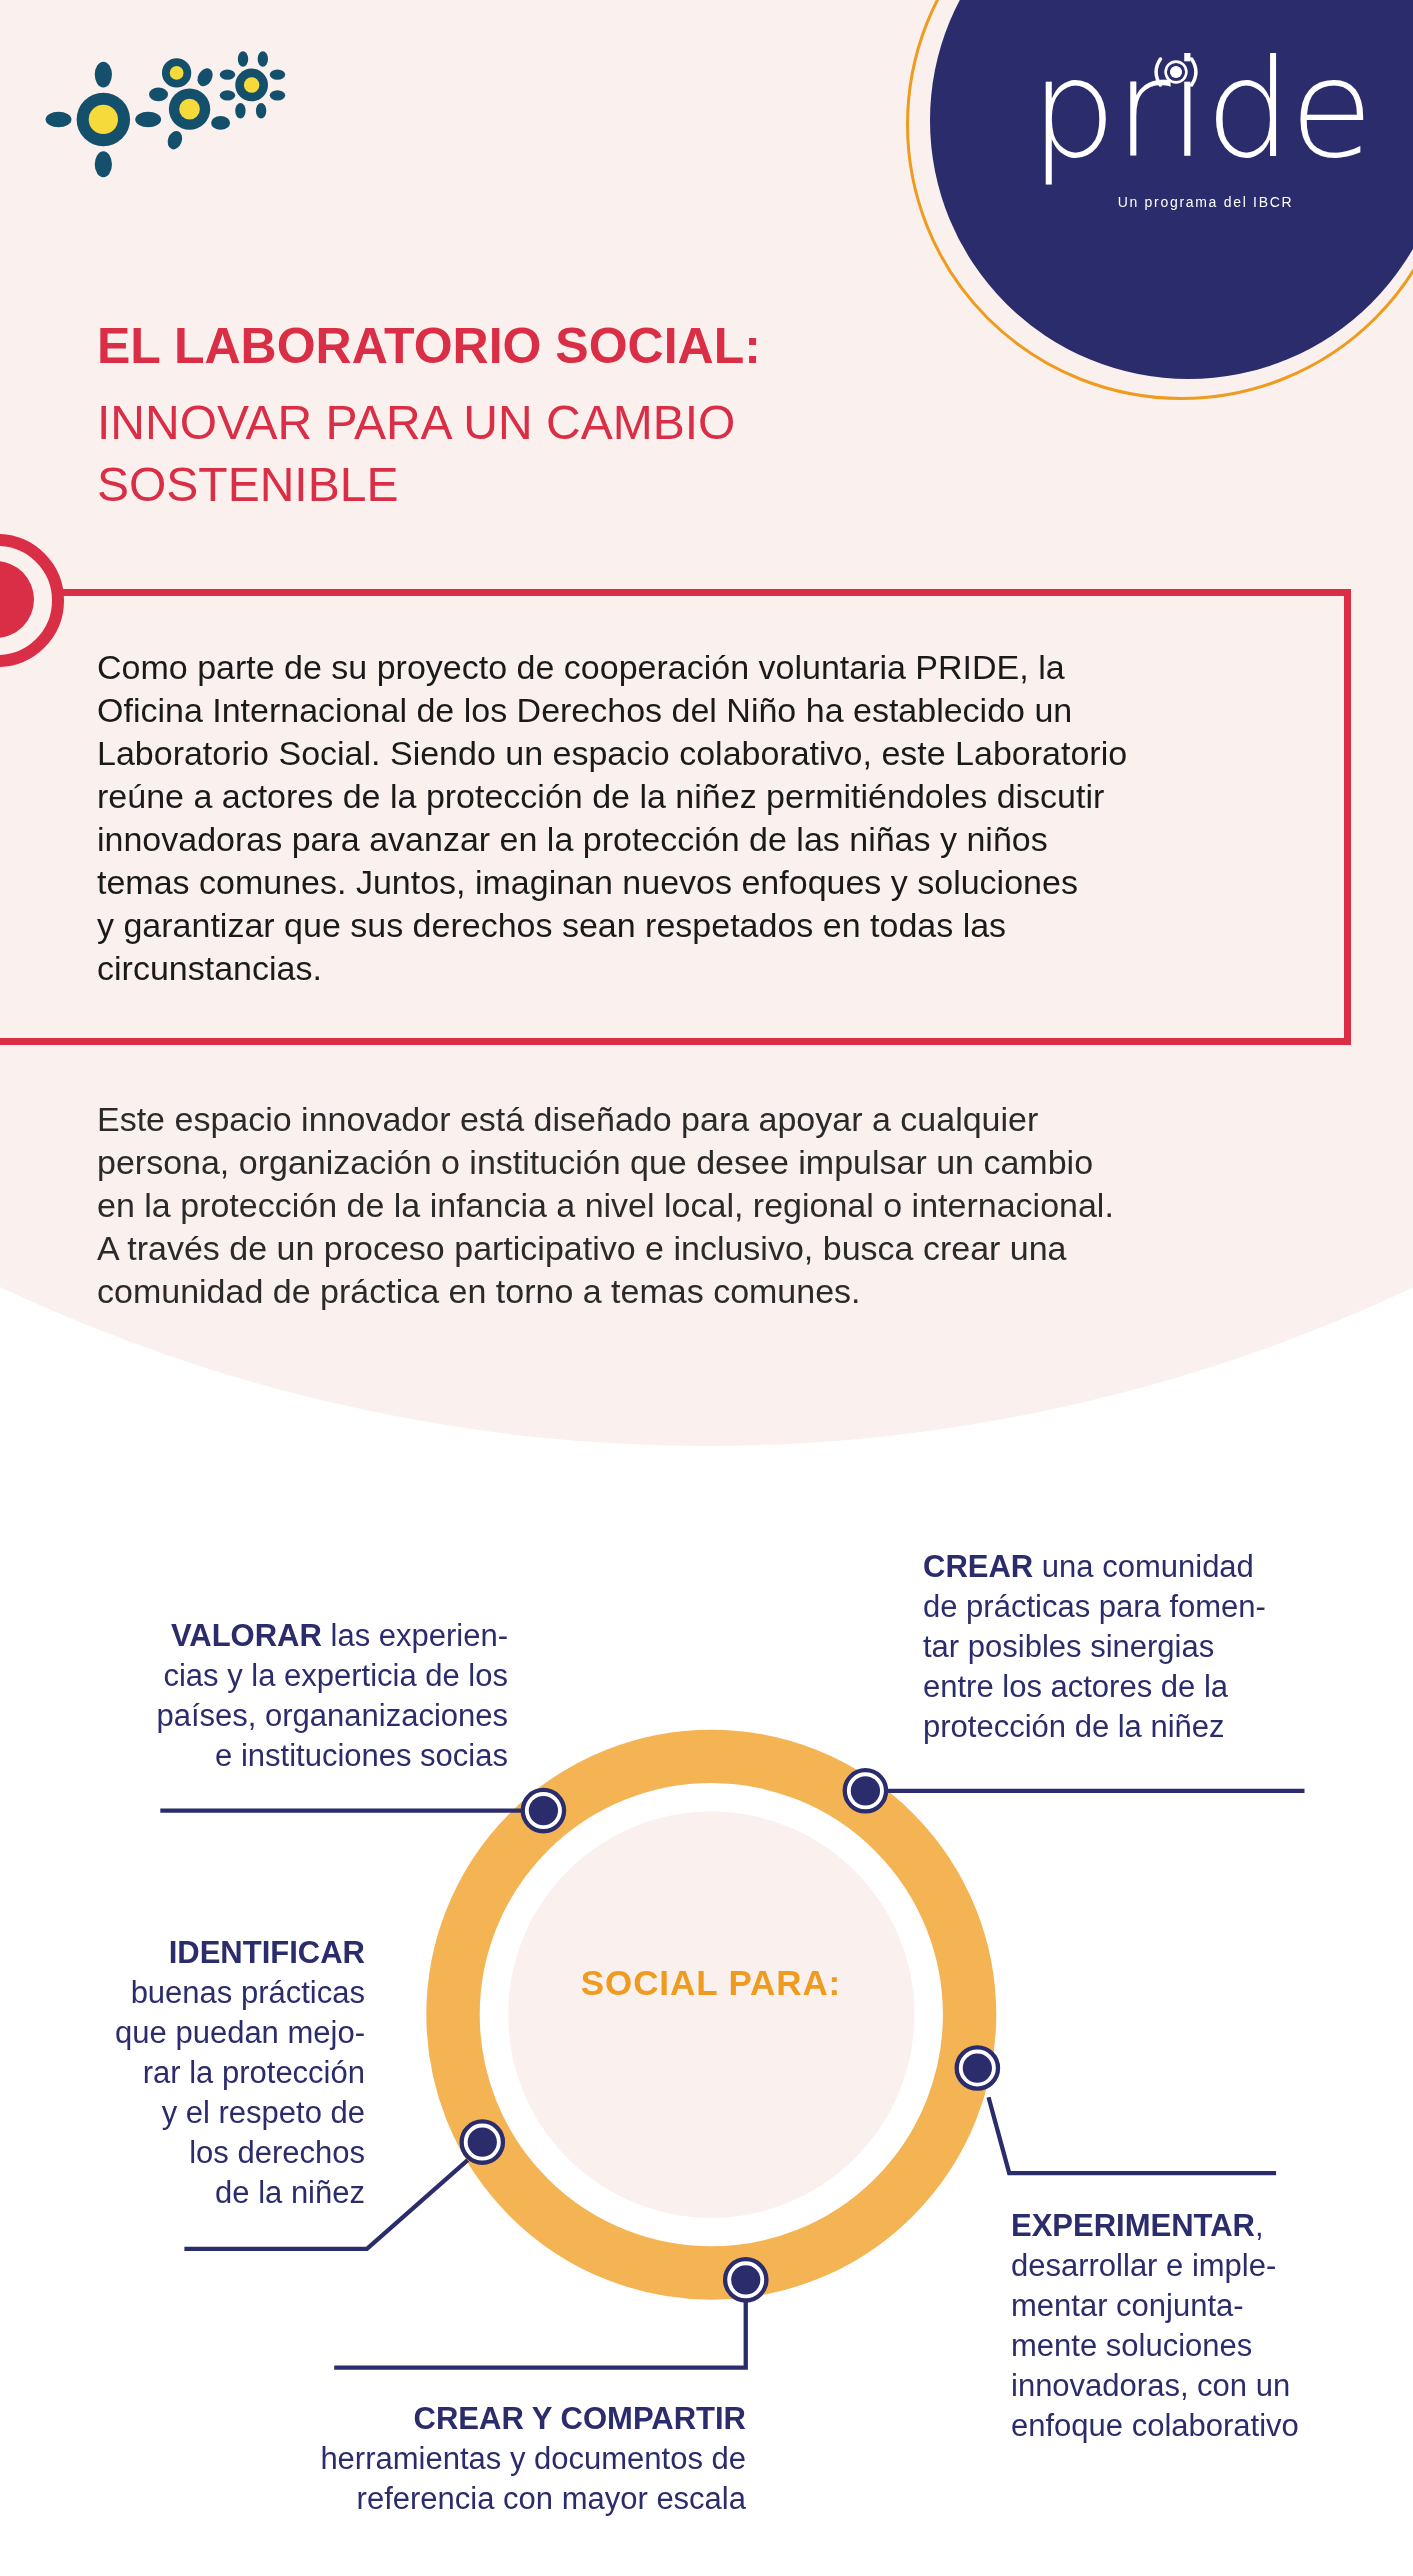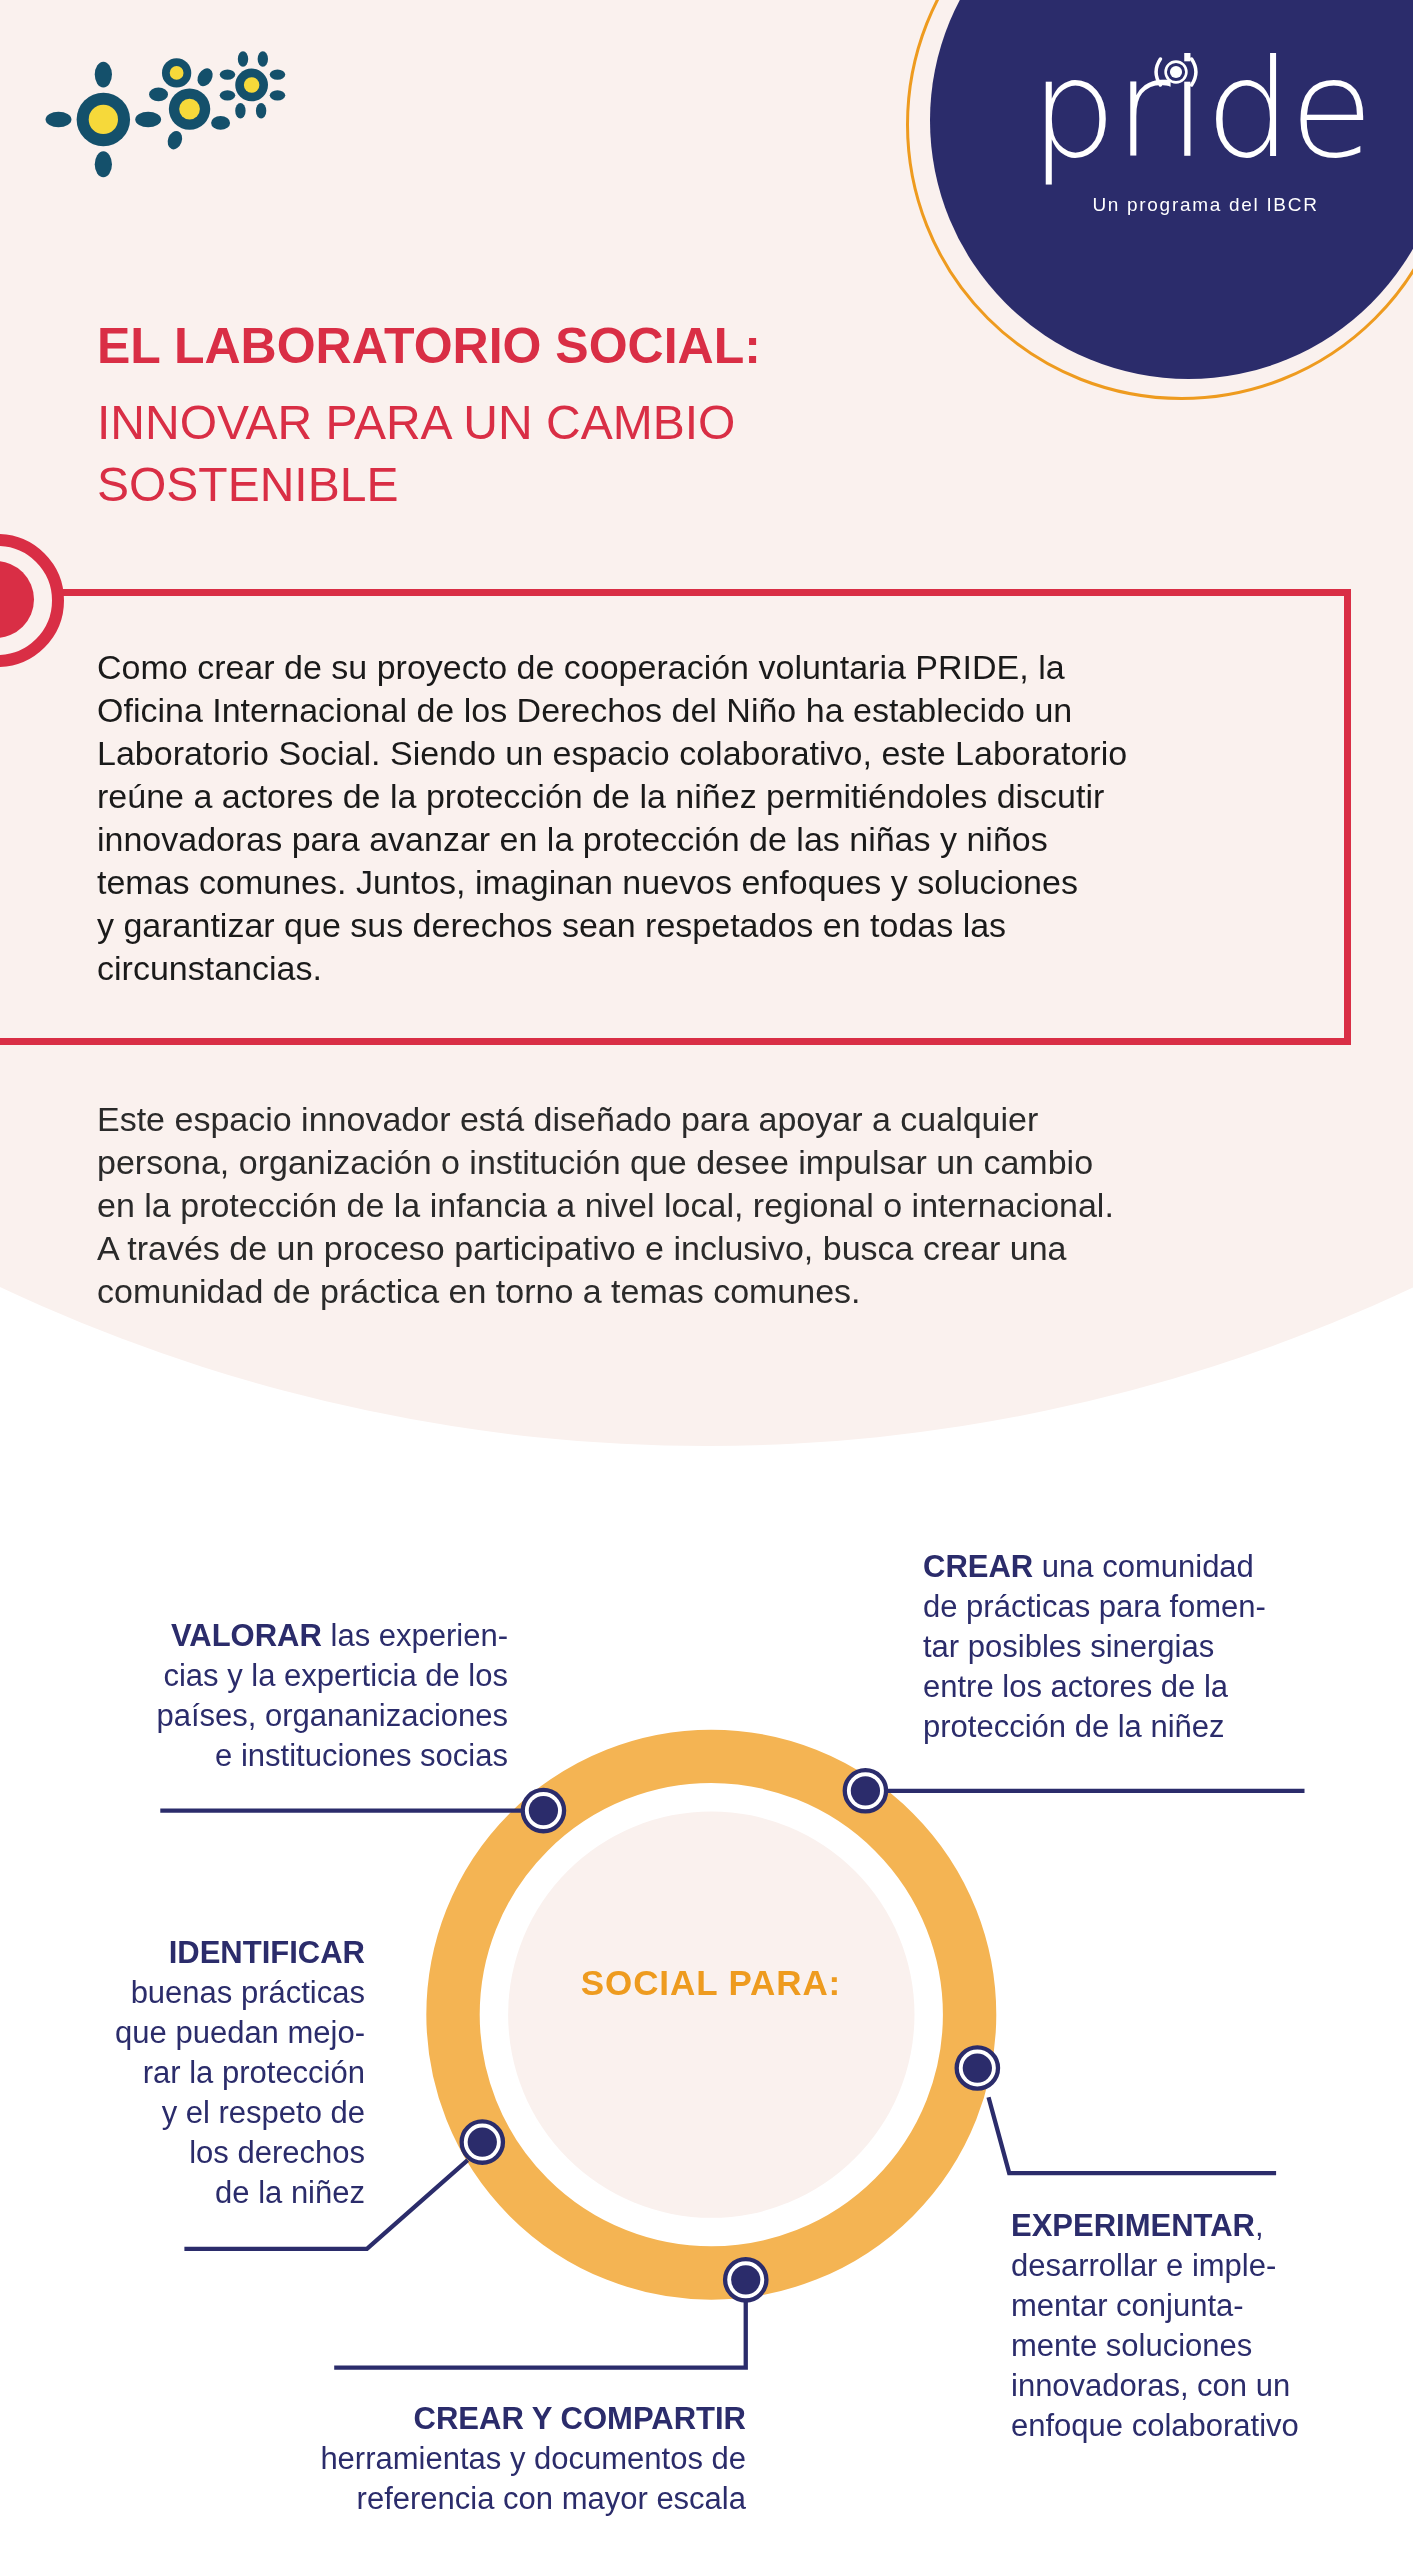--- a/index.html
+++ b/index.html
@@ -22,21 +22,21 @@
     position: absolute; left: 930px; top: -138px; width: 517px; height: 517px;
     border-radius: 50%; background: #2b2c6b;
   }
   .logo-word {
     position: absolute; left: 1029px; top: 41px; width: 344px; text-align: center;
     color: #ffffff; font-family: "DejaVu Sans", sans-serif; font-weight: 200;
     font-size: 136px; letter-spacing: -1.7px; line-height: 1;
   }
   .logo-sub {
     position: absolute; left: 1059px; top: 194px; width: 293px; text-align: center;
-    color: #ffffff; font-size: 19px; letter-spacing: 1.7px; font-weight: 300;
+    color: #ffffff; font-size: 14px; letter-spacing: 1.7px; font-weight: 300;
   }
   .title-bold {
     left: 97px; top: 317px; color: #d92e45; font-size: 50px; font-weight: 700;
     letter-spacing: 0px;
   }
   .title-light {
     left: 97px; top: 392px; color: #d92e45; font-size: 48px; line-height: 62px; font-weight: 400;
   }
   .box {
     position: absolute; left: -8.6px; top: 589px; width: 1360px; height: 456px;
@@ -120,21 +120,21 @@
 <div class="abs title-bold">EL LABORATORIO SOCIAL:</div>
 <div class="abs title-light">
   <span class="p-line">INNOVAR PARA UN CAMBIO</span>
   <span class="p-line">SOSTENIBLE</span>
 </div>
 
 <div class="box"></div>
 <div class="target-outer"></div>
 <div class="target-inner"></div>
 <div class="abs para p1">
-  <span class="p-line">Como crear de su proyecto de cooperación voluntaria PRIDE, la</span>
+  <span class="p-line">Como parte de su proyecto de cooperación voluntaria PRIDE, la</span>
   <span class="p-line">Oficina  Internacional de los Derechos del Niño ha establecido un</span>
   <span class="p-line">Laboratorio Social. Siendo un espacio colaborativo, este Laboratorio</span>
   <span class="p-line">reúne a actores de la protección de la niñez permitiéndoles discutir</span>
   <span class="p-line">innovadoras para avanzar en la protección de las niñas y niños</span>
   <span class="p-line">temas comunes. Juntos, imaginan nuevos enfoques y soluciones</span>
   <span class="p-line">y garantizar que sus derechos sean respetados en todas las</span>
   <span class="p-line">circunstancias.</span>
 </div>
 
 <div class="abs para p2">

